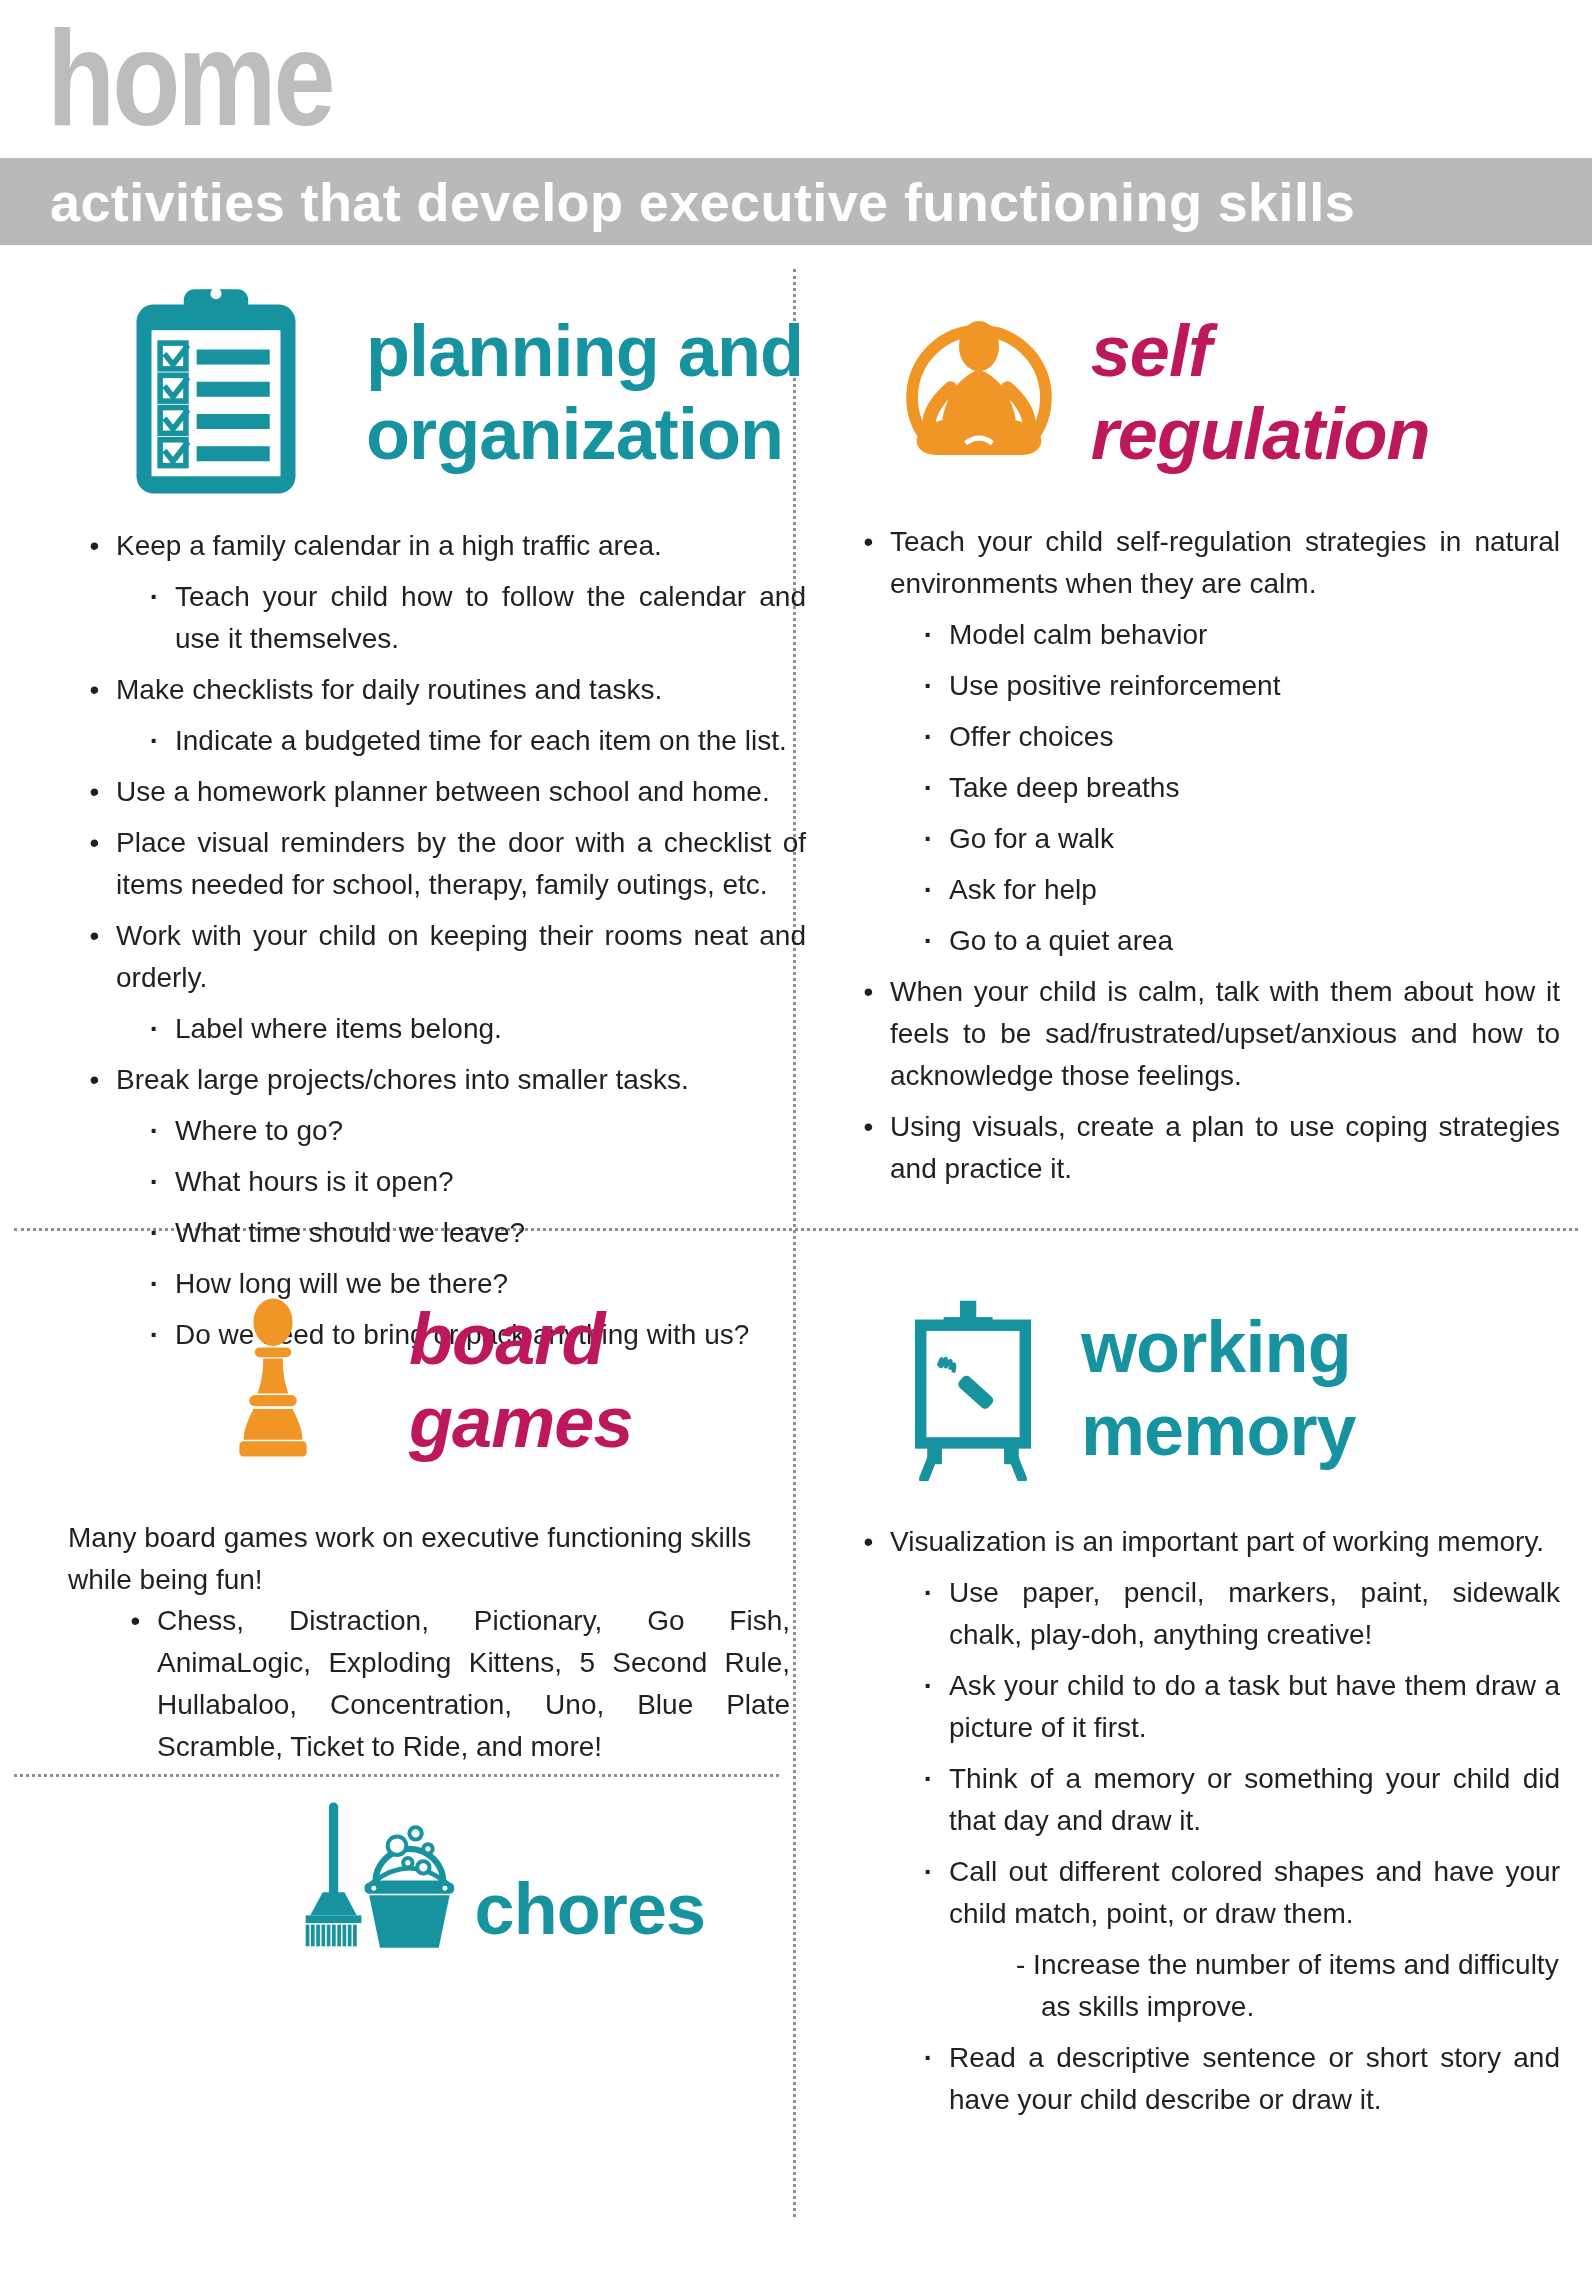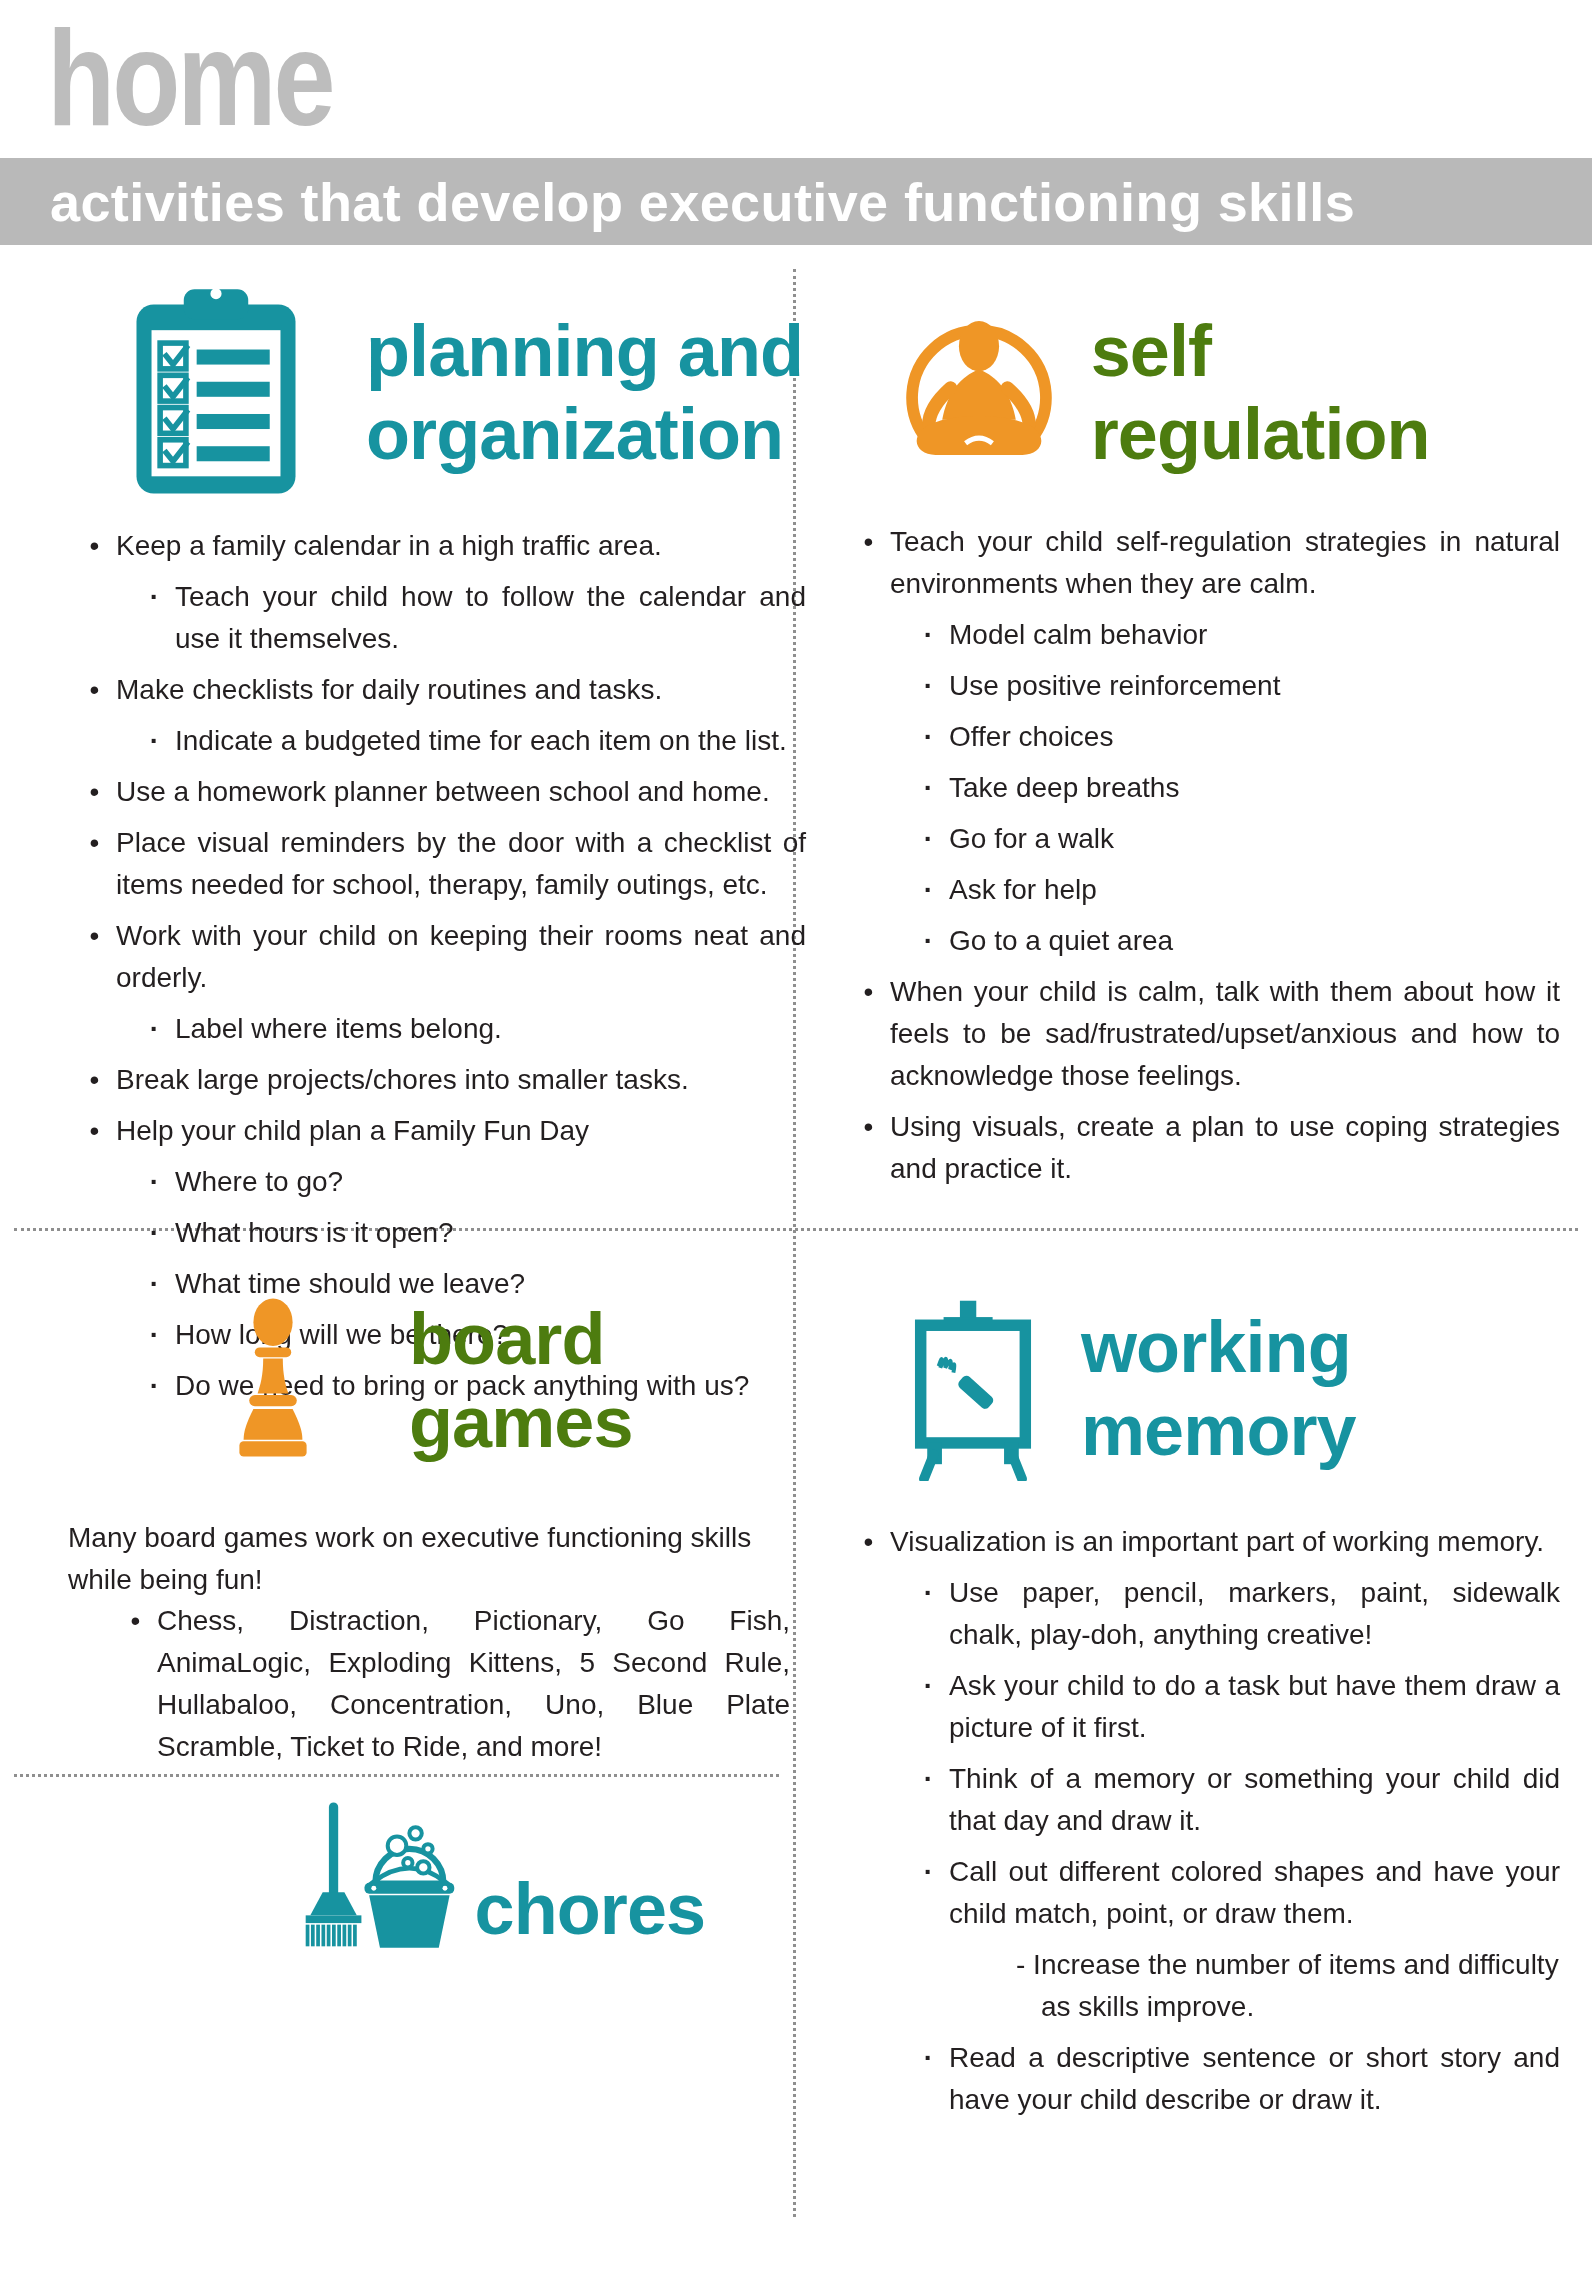--- a/index.html
+++ b/index.html
@@ -28,21 +28,21 @@
     position:absolute;left:793px;top:269px;height:1948px;width:0;
     border-left:3.6px dotted #8f8f8f;
   }
   .h-divider{position:absolute;height:0;border-top:3.6px dotted #8f8f8f;}
   #hd1{top:1228px;left:14.3px;width:1564px;}
   #hd2{top:1774px;left:14.3px;width:765px;}
   
   .sec-head{position:absolute;display:flex;align-items:center;}
   .sec-title{font-weight:bold;font-size:72px;line-height:1.15;letter-spacing:-0.9px;}
   .teal{color:#1793a0;}
-  .orange{color:#4d7c0f;}
+  .orange{color:#be185d;font-style:italic;}
   #planning-head{left:115px;top:285px;}
   #planning-head .sec-title{margin-left:49px;}
   #selfreg-head{left:887px;top:288px;}
   #selfreg-head .sec-title{margin-left:19.7px;}
   #board-head{left:228px;top:1297px;gap:48px;}
   #board-head .sec-title{margin-left:43px;}
   #memory-head{left:888px;top:1297px;}
   #memory-head .sec-title{margin-left:23px;}
   #chores-head{left:267px;top:1802px;align-items:flex-end;}
   #chores-head .sec-title{margin-left:12.5px;margin-bottom:5.4px;}
@@ -106,21 +106,20 @@
   <div class="lst" id="planning-list">
     <div class="b1">Keep a family calendar in a high traffic area.</div>
     <div class="b2">Teach your child how to follow the calendar and use it themselves.</div>
     <div class="b1">Make checklists for daily routines and tasks.</div>
     <div class="b2">Indicate a budgeted time for each item on the list.</div>
     <div class="b1">Use a homework planner between school and home.</div>
     <div class="b1">Place visual reminders by the door with a checklist of items needed for school, therapy, family outings, etc.</div>
     <div class="b1">Work with your child on keeping their rooms neat and orderly.</div>
     <div class="b2">Label where items belong.</div>
     <div class="b1">Break large projects/chores into smaller tasks.</div>
-    <div class="b1">Help your child plan a Family Fun Day</div>
     <div class="b2">Where to go?</div>
     <div class="b2">What hours is it open?</div>
     <div class="b2">What time should we leave?</div>
     <div class="b2">How long will we be there?</div>
     <div class="b2">Do we need to bring or pack anything with us?</div>
   </div>
 
   <div class="sec-head" id="selfreg-head">
     <svg class="icon" width="184" height="210" viewBox="0 0 110 100">
       <path d="M24 78 A 40 40 0 1 1 86 78" fill="none" stroke="#ef9626" stroke-width="7" stroke-linecap="round"></path>

